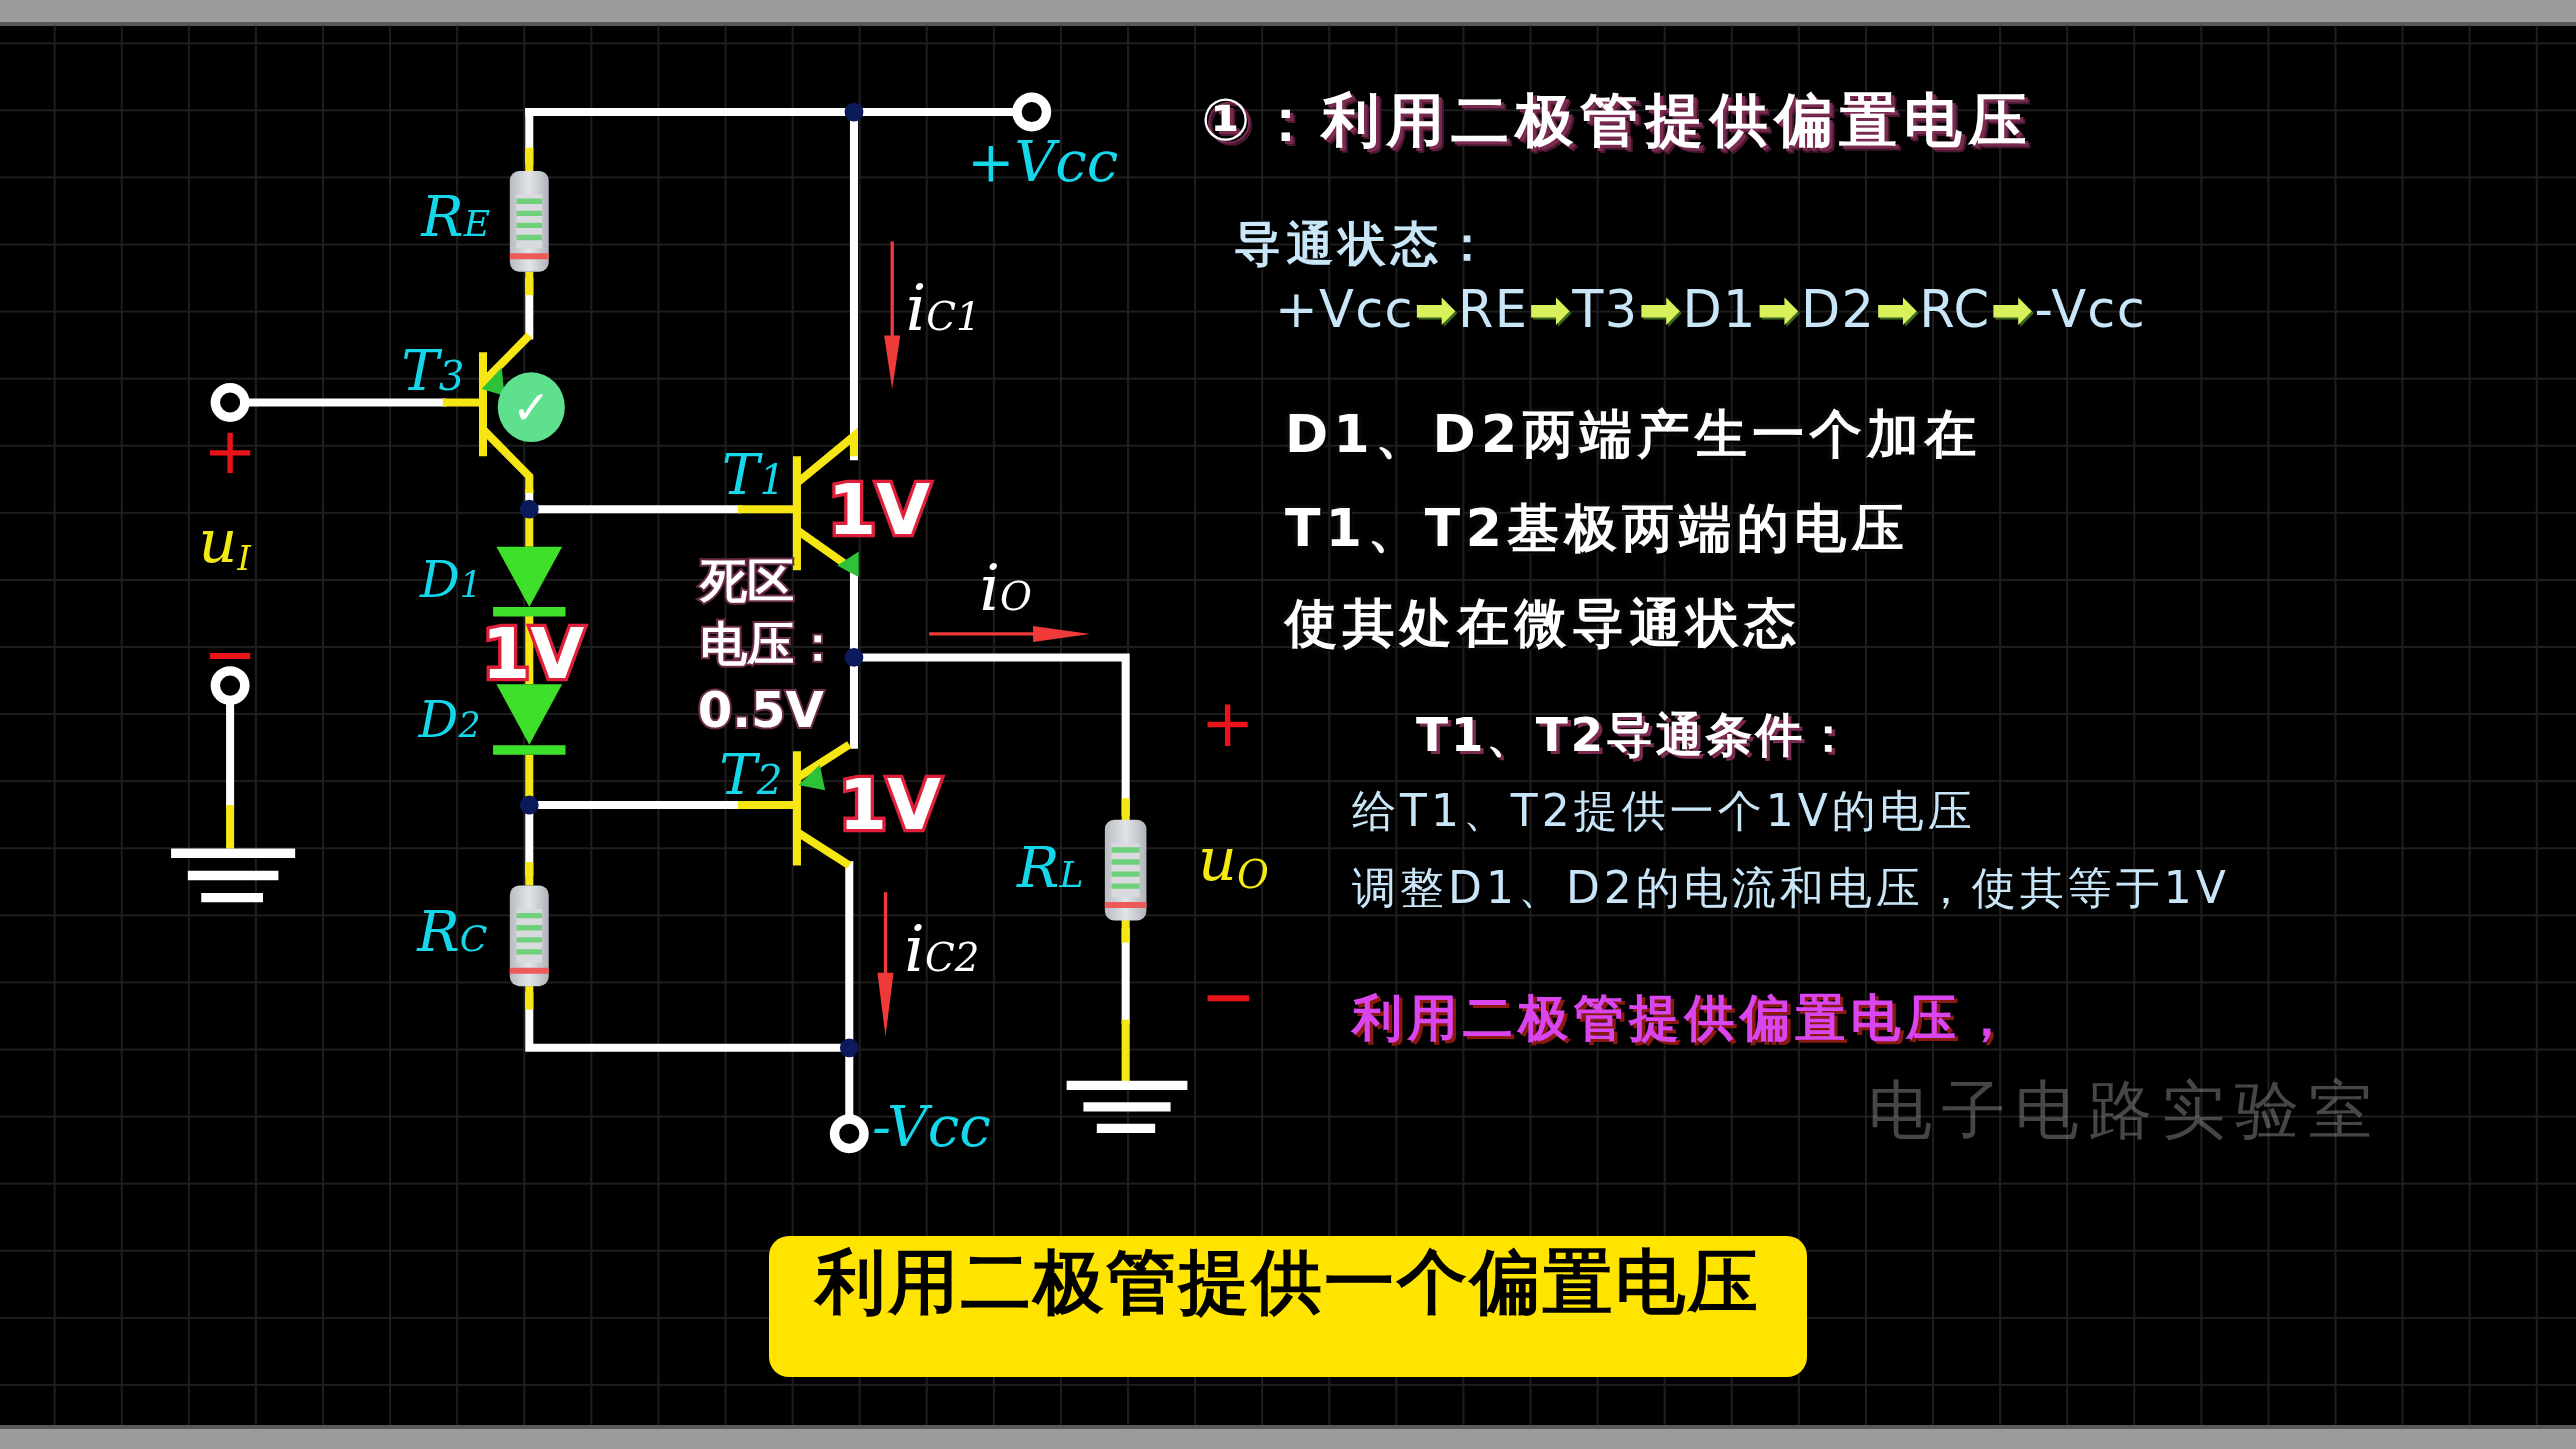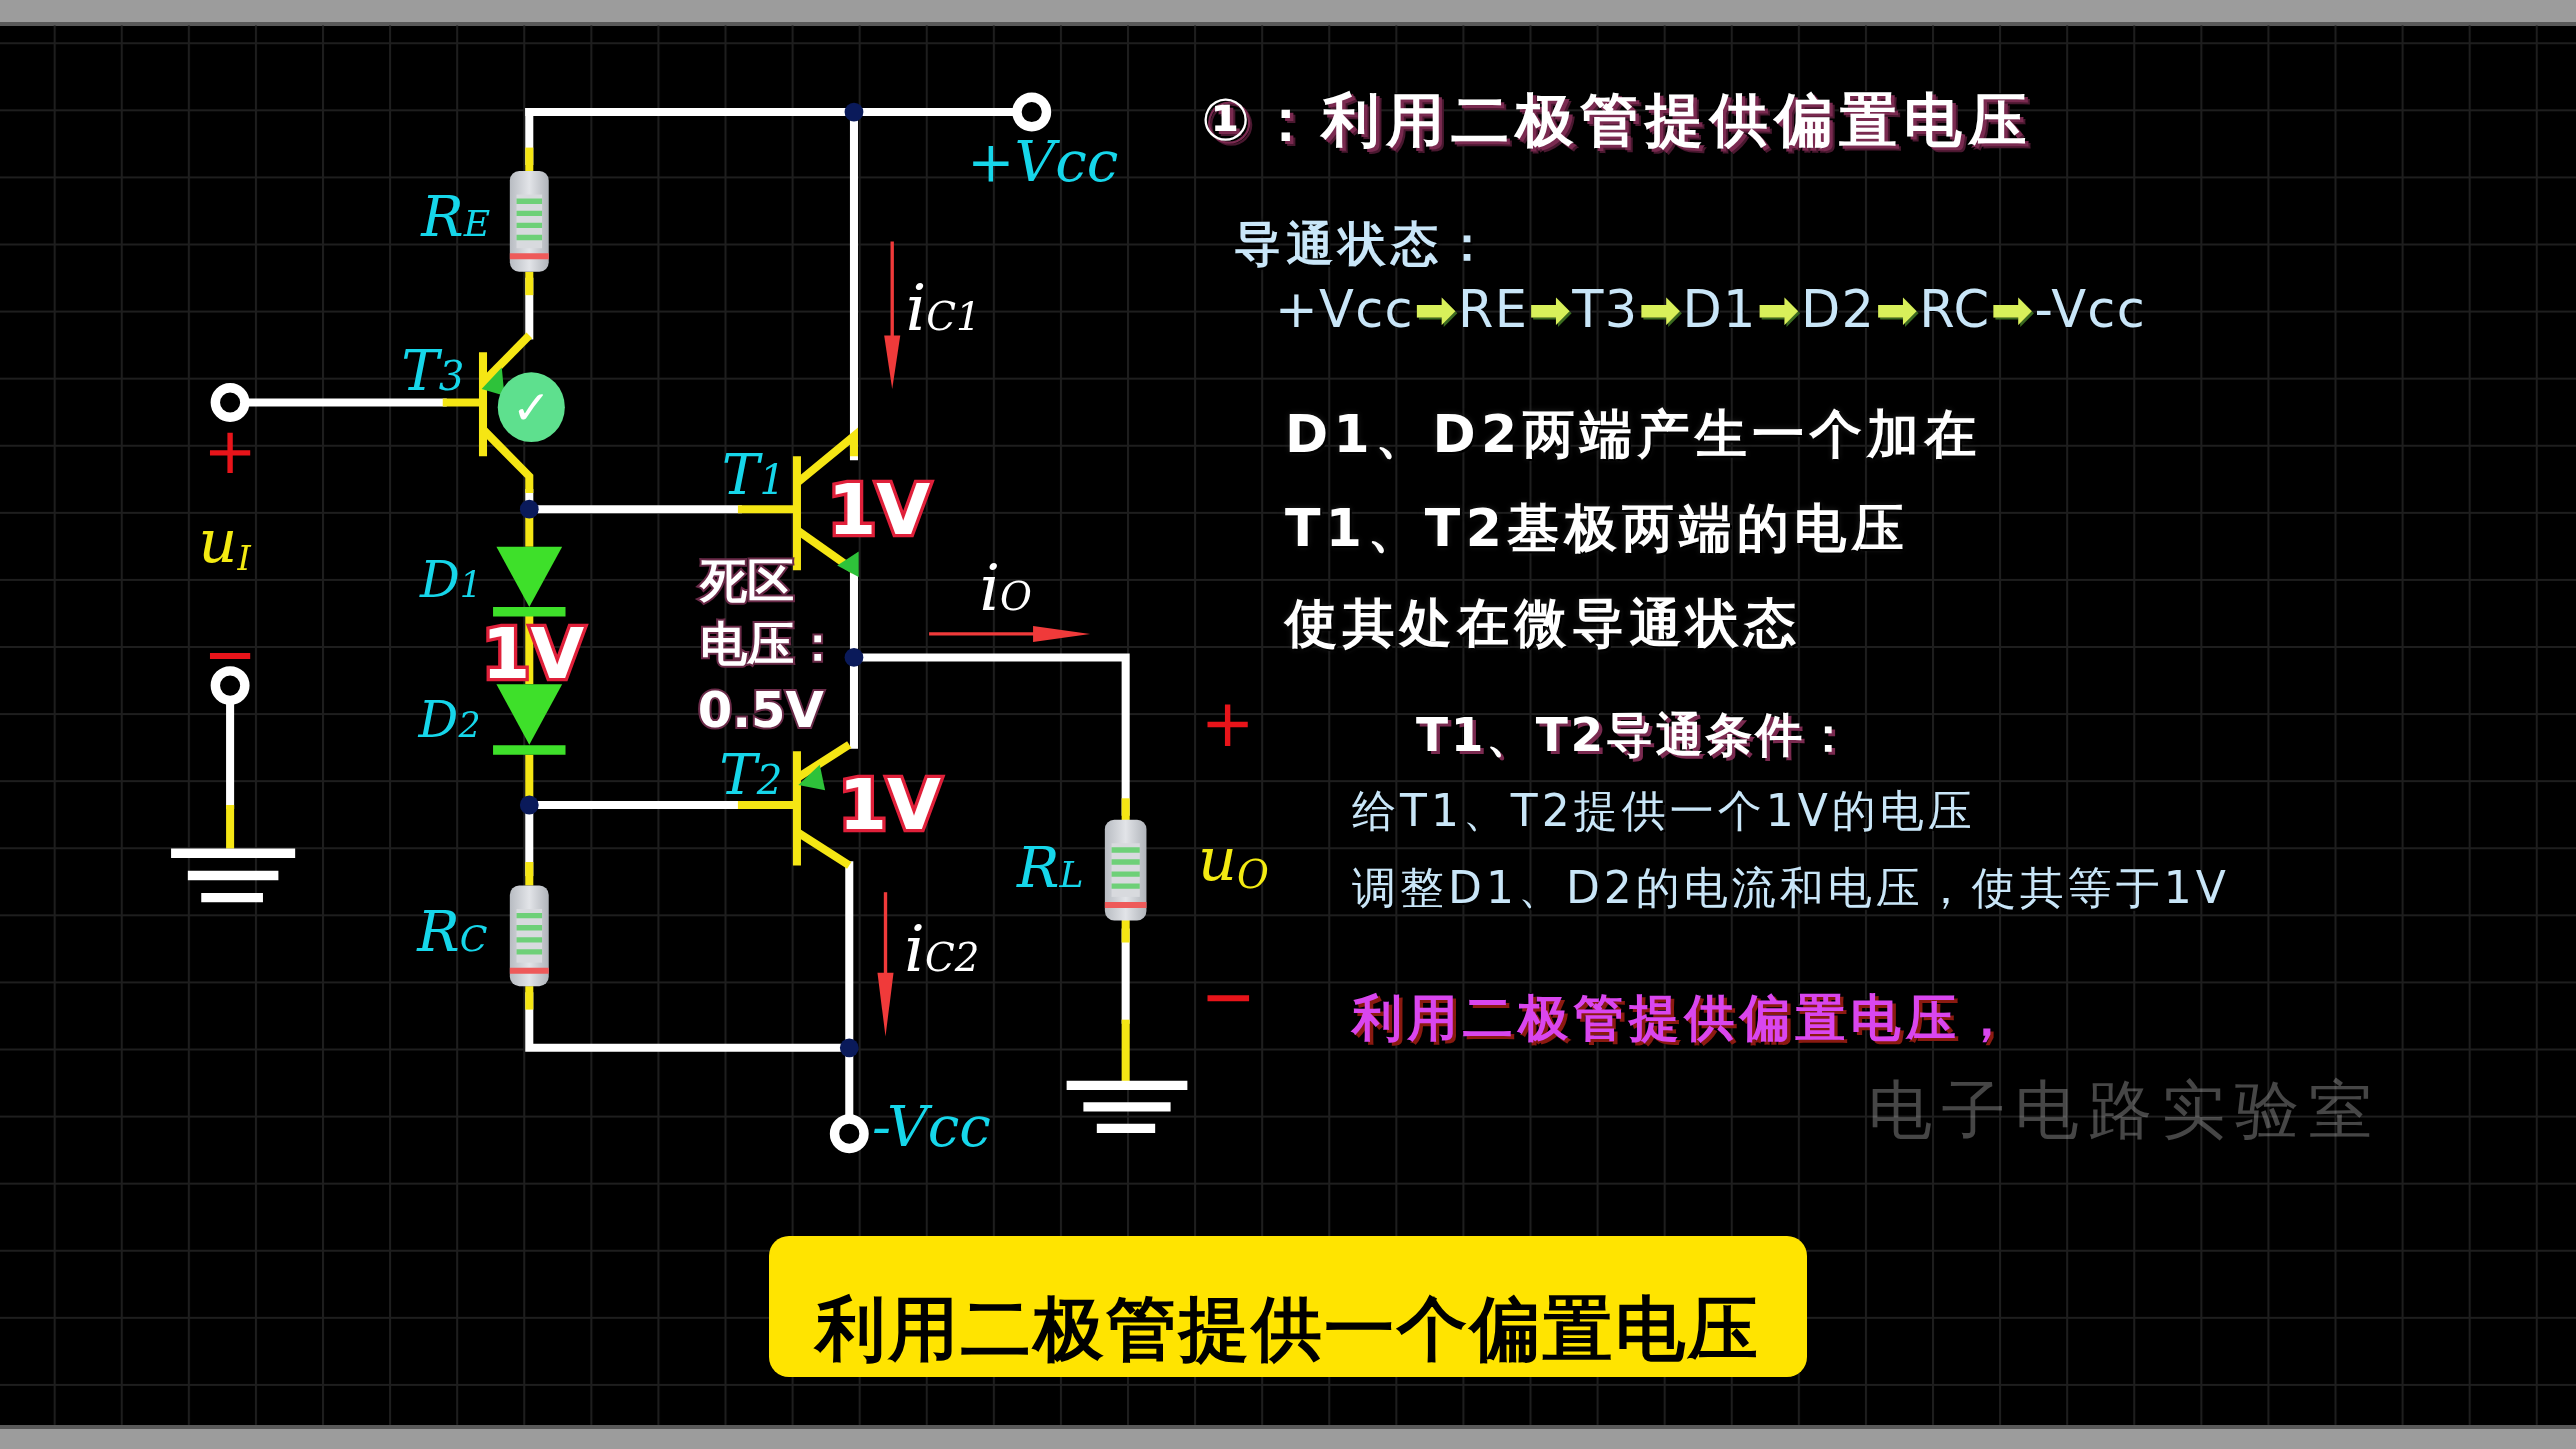--- a/index.html
+++ b/index.html
@@ -19,21 +19,21 @@
     text-shadow:3.4px 3.4px 0 #7a2a50,5.4px 5.4px 0 #4a1830,-1.3px -1.3px 0 #000;}
   .sub{left:1234px;top:213px;font-size:47px;color:#c9e6f8;letter-spacing:5.4px;text-shadow:0 0 5.4px #000,2px 2px 0 #000;}
   .path{left:1275px;top:280px;font-size:51px;color:#c9e6f8;letter-spacing:1.3px;font-weight:normal;text-shadow:1.3px 1.3px 0 #000;}
   .path .arr{color:#d8f05a;text-shadow:0 0 0 #000, 2px 2px 0 #3a6a20;font-weight:bold;}
   .white-line{left:1285px;font-size:52px;color:#fff;letter-spacing:5.4px;text-shadow:2px 2px 0 #000,0 0 6.7px #222;}
   .cond-title{left:1416px;top:704px;font-size:47px;color:#fff;letter-spacing:2.7px;text-shadow:3.4px 3.4px 0 #7a2a50,-1.3px -1.3px 0 #000;}
   .cond-line{left:1352px;font-size:44px;color:#c9e6f8;letter-spacing:4px;font-weight:normal;text-shadow:2px 2px 0 #000;text-align:center;}
   .orange-line{left:1352px;font-size:50px;color:#d946ef;letter-spacing:5.4px;text-shadow:3.4px 3.4px 0 #8a1a10,-1.3px -1.3px 0 #000;}
   .watermark{left:1868px;top:1067px;font-size:64px;color:rgba(200,200,200,0.35);letter-spacing:9.4px;font-family:Liberation Mono, monospace;font-weight:normal;}
   .caption{position:absolute;left:769px;top:1236px;width:1038px;height:141px;background:#ffe400;border-radius:20px;
-    display:flex;align-items:flex-end;justify-content:center;}
+    display:flex;align-items:flex-start;justify-content:center;}
   .caption span{font-size:70px;font-weight:bold;color:#000;letter-spacing:2.7px;}
 </style>
 </head>
 <body>
 
 <div class="stage">
   <div class="bar top"></div>
 
   <svg width="2576" height="1449" viewBox="0 0 3840 2160">
     <defs>

